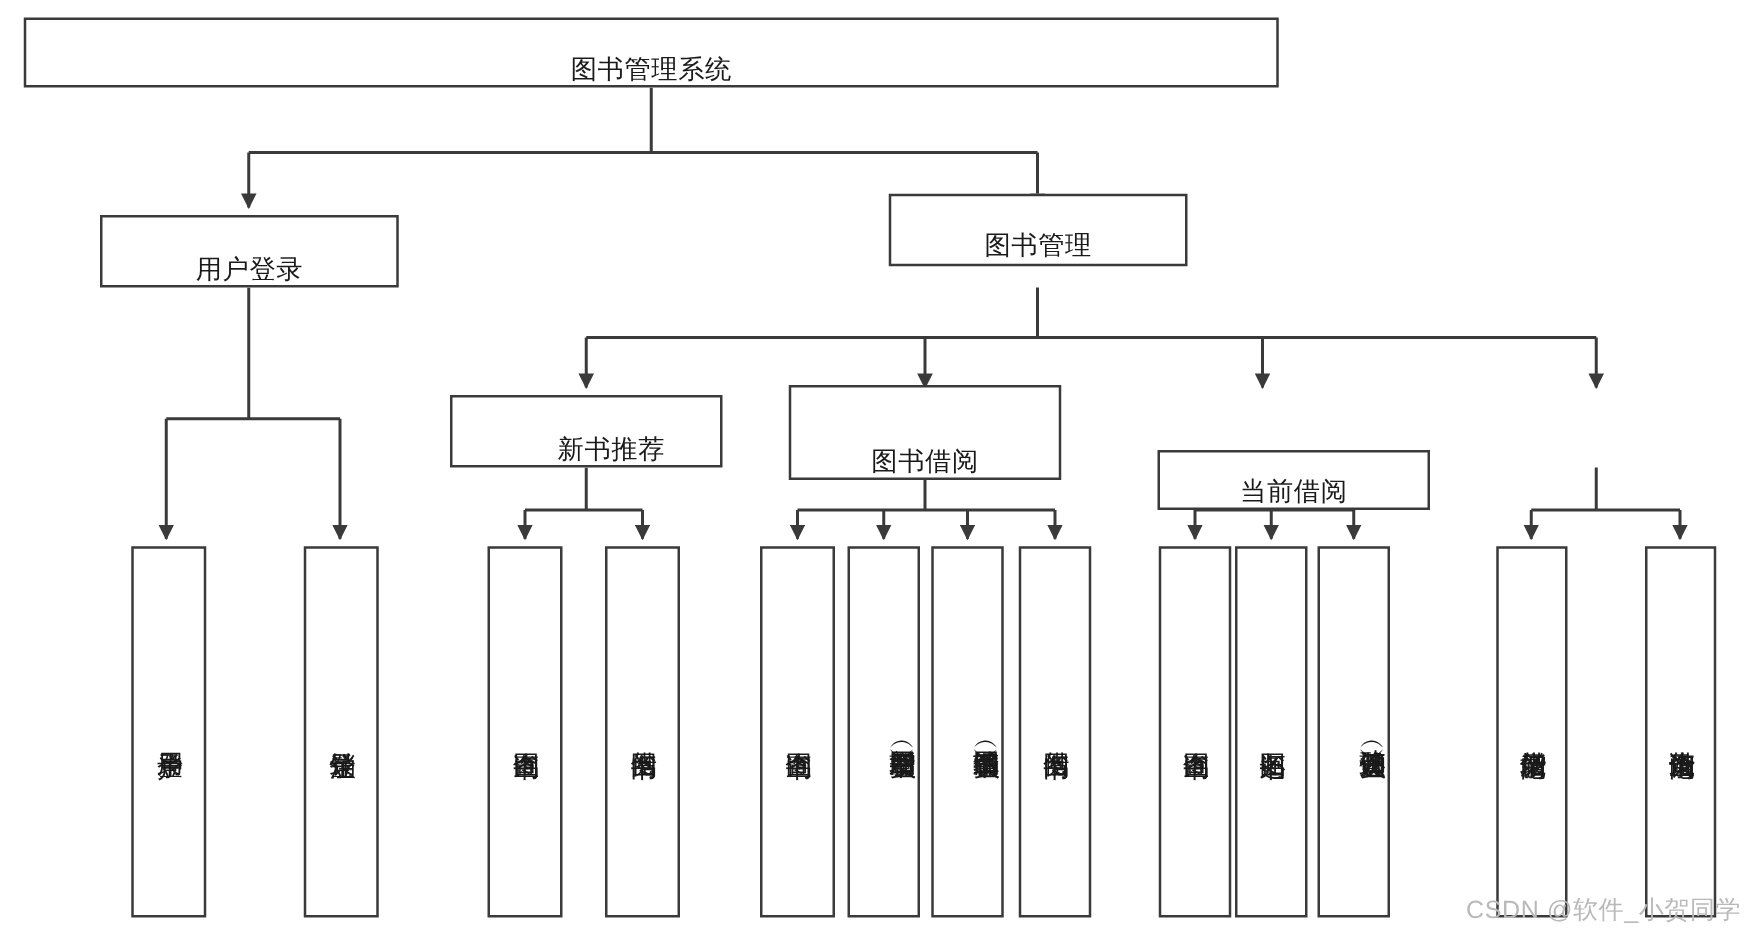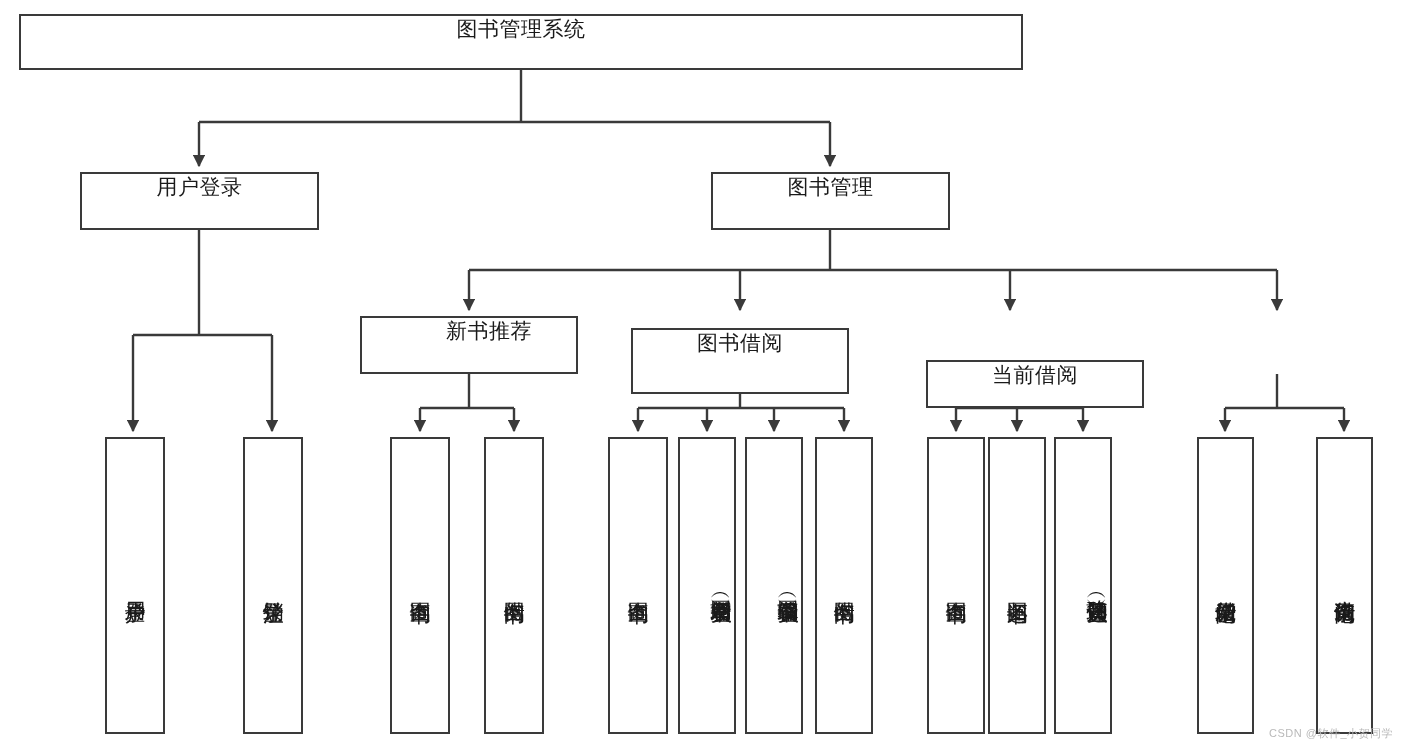--- a/index.html
+++ b/index.html
@@ -24,21 +24,21 @@
     width: 1405px;
     height: 747px;
   }
   .node {
     position: absolute;
     box-sizing: border-box;
     border: 2px solid #3a3a3a;
     background: #ffffff;
     color: #1a1a1a;
     display: flex;
-    align-items: flex-start;
+    align-items: flex-end;
     justify-content: center;
     text-align: center;
     letter-spacing: 0.5px;
   }
   .node.horiz {
     font-size: 21px;
     line-height: 1.2;
   }
   .node.vert {
     writing-mode: vertical-rl;
@@ -52,21 +52,21 @@
   .node.vert.tall {
     align-items: flex-start;
   }
   .node-label {
     display: block;
   }
   .watermark {
     position: absolute;
     right: 12px;
     bottom: 6px;
-    font-size: 11px;
+    font-size: 20px;
     color: #b9b9b9;
     white-space: nowrap;
     letter-spacing: 0.5px;
     pointer-events: none;
   }
 </style>
 </head>
 <body>
 
 <div id="canvas">
@@ -121,28 +121,28 @@
     </g>
   </svg>
 
   <div class="node horiz" style="left:19px; top:14px; width:1004px; height:56px;">
     <span class="node-label">图书管理系统</span>
   </div>
 
   <div class="node horiz" style="left:80px; top:172px; width:239px; height:58px;">
     <span class="node-label">用户登录</span>
   </div>
-  <div class="node horiz" style="left:711px; top:172px; width:239px; height:58px;">
+  <div class="node horiz" style="left:711px; top:155px; width:239px; height:58px;font-family:Liberation Mono, monospace;">
     <span class="node-label">图书管理</span>
   </div>
 
   <div class="node horiz" style="left:360px; top:316px; width:218px; height:58px;padding-left:40px;">
     <span class="node-label">新书推荐</span>
   </div>
-  <div class="node horiz" style="left:631px; top:328px; width:218px; height:66px;">
+  <div class="node horiz" style="left:631px; top:308px; width:218px; height:76px;">
     <span class="node-label">图书借阅</span>
   </div>
   <div class="node horiz" style="left:926px; top:316px; width:218px; height:48px;margin-top:44px;">
     <span class="node-label">当前借阅</span>
   </div>
 
   <div class="node vert" style="left:105px; top:437px; width:60px; height:297px; align-items:center;">
     <span class="node-label">用户登录</span>
   </div>
   <div class="node vert" style="left:243px; top:437px; width:60px; height:297px; align-items:center;">

